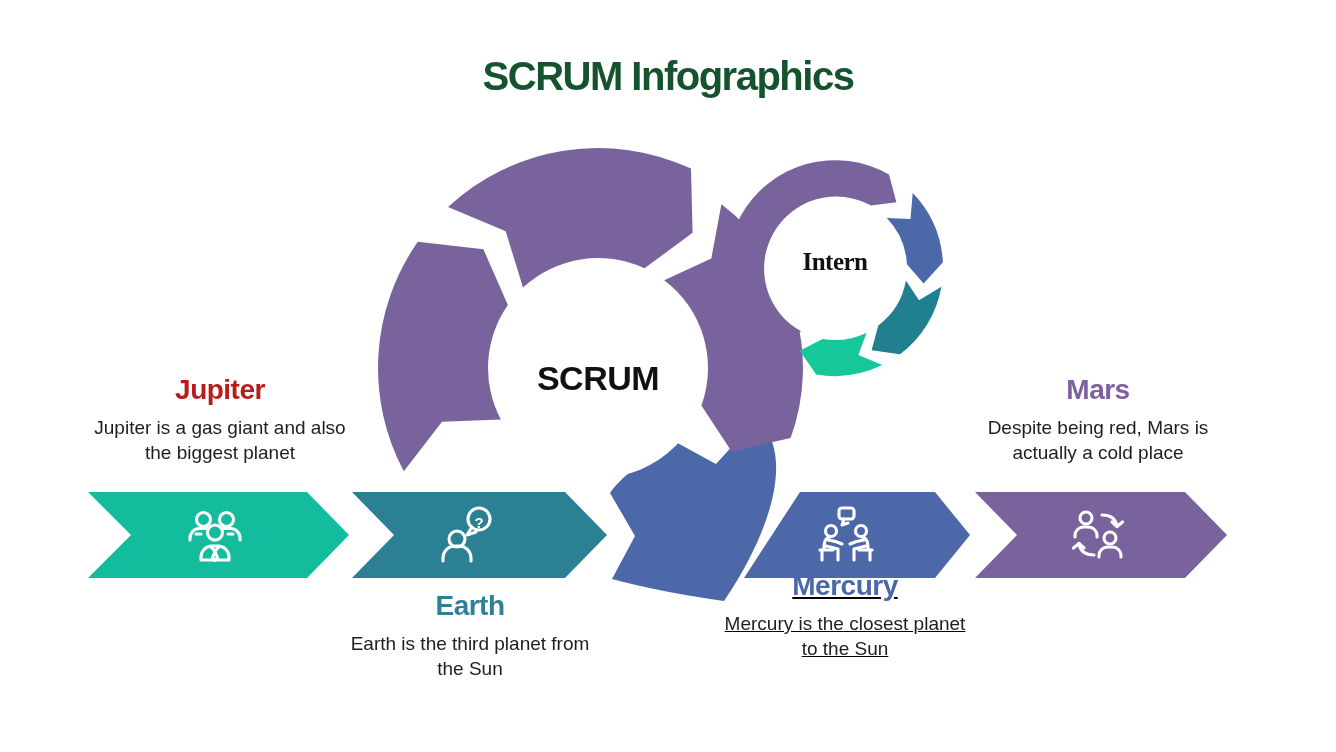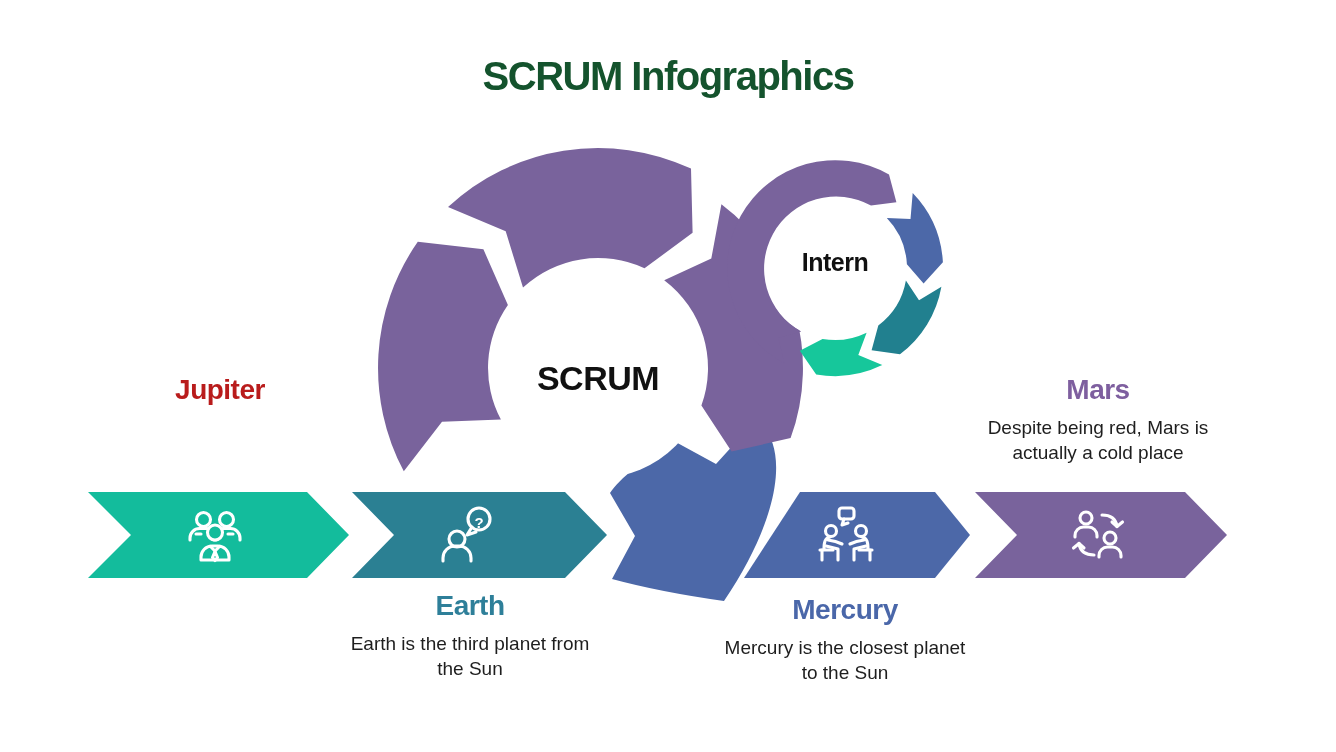--- a/index.html
+++ b/index.html
@@ -6,21 +6,21 @@
   .stage{position:relative;width:1336px;height:752px;background:#fff;overflow:hidden;
          font-family:"Liberation Sans",sans-serif;}
   .title{position:absolute;top:54px;left:0;width:100%;text-align:center;
          font-size:40px;font-weight:700;letter-spacing:-1.5px;color:#14532d;}
   #diagram{position:absolute;left:0;top:0;}
   .plabel{position:absolute;text-align:center;}
   .plabel h2{margin:0 0 9px;font-size:28px;font-weight:700;letter-spacing:-0.5px;}
   .plabel p{margin:0;font-size:19px;line-height:1.33;color:#1e1e1e;}
   .cycle-word{position:absolute;font-weight:700;color:#111;text-align:center;letter-spacing:-0.5px;}
   #scrum-word{left:498px;top:359px;width:200px;font-size:34px;}
-  #intern-word{left:768px;top:248px;width:134px;font-size:25px;}
+  #intern-word{left:768px;top:248px;width:134px;font-size:25px;font-family:Liberation Serif, serif;}
 </style>
 </head>
 <body>
 
 <div class="stage">
 
   <div class="title">SCRUM Infographics</div>
 
   <svg id="diagram" width="1336" height="752" viewBox="0 0 1336 752">
       <path d="M 672 440 L 716 464 L 756 420 C 790 444 782 515 724 601 Q 660 592 612 579 L 635 536 L 610 493 C 620 478 644 460 672 440 Z" fill="#4C68A8"></path>
@@ -81,28 +81,29 @@
         <path d="M 51 23.5 l-5 -4.5" fill="none"></path>
         <path d="M 51 23.5 l5.5 -4.5" fill="none"></path>
         <path d="M 28 52 q-13 0 -15 -11" fill="none"></path>
         <path d="M 13 40.5 l5 4.5" fill="none"></path>
         <path d="M 13 40.5 l-5.5 4.5" fill="none"></path>
       </g>
     </svg>
 
   <div class="plabel" id="lbl-jupiter" style="left:93px;top:374px;width:254px;">
     <h2 style="color: #b91c1c;">Jupiter</h2>
+    <p>Jupiter is a gas giant and also the biggest planet</p>
   </div>
 
   <div class="plabel" id="lbl-earth" style="left:343px;top:590px;width:254px;">
     <h2 style="color: rgb(46, 127, 153); text-align: center;">Earth</h2>
     <p>Earth is the third planet from the Sun</p>
   </div>
 
-  <div class="plabel" id="lbl-mercury" style="left:716px;top:594px;width:258px;">
+  <div class="plabel" id="lbl-mercury" style="left:716px;top:570px;width:258px;text-decoration:underline;">
     <h2 style="color: rgb(74, 103, 169);">Mercury</h2>
     <p>Mercury is the closest planet to the Sun</p>
   </div>
 
   <div class="plabel" id="lbl-mars" style="left:971px;top:374px;width:254px;">
     <h2 style="color: rgb(126, 95, 159);">Mars</h2>
     <p>Despite being red, Mars is actually a cold place</p>
   </div>
 
   <div class="cycle-word" id="scrum-word">SCRUM</div>

